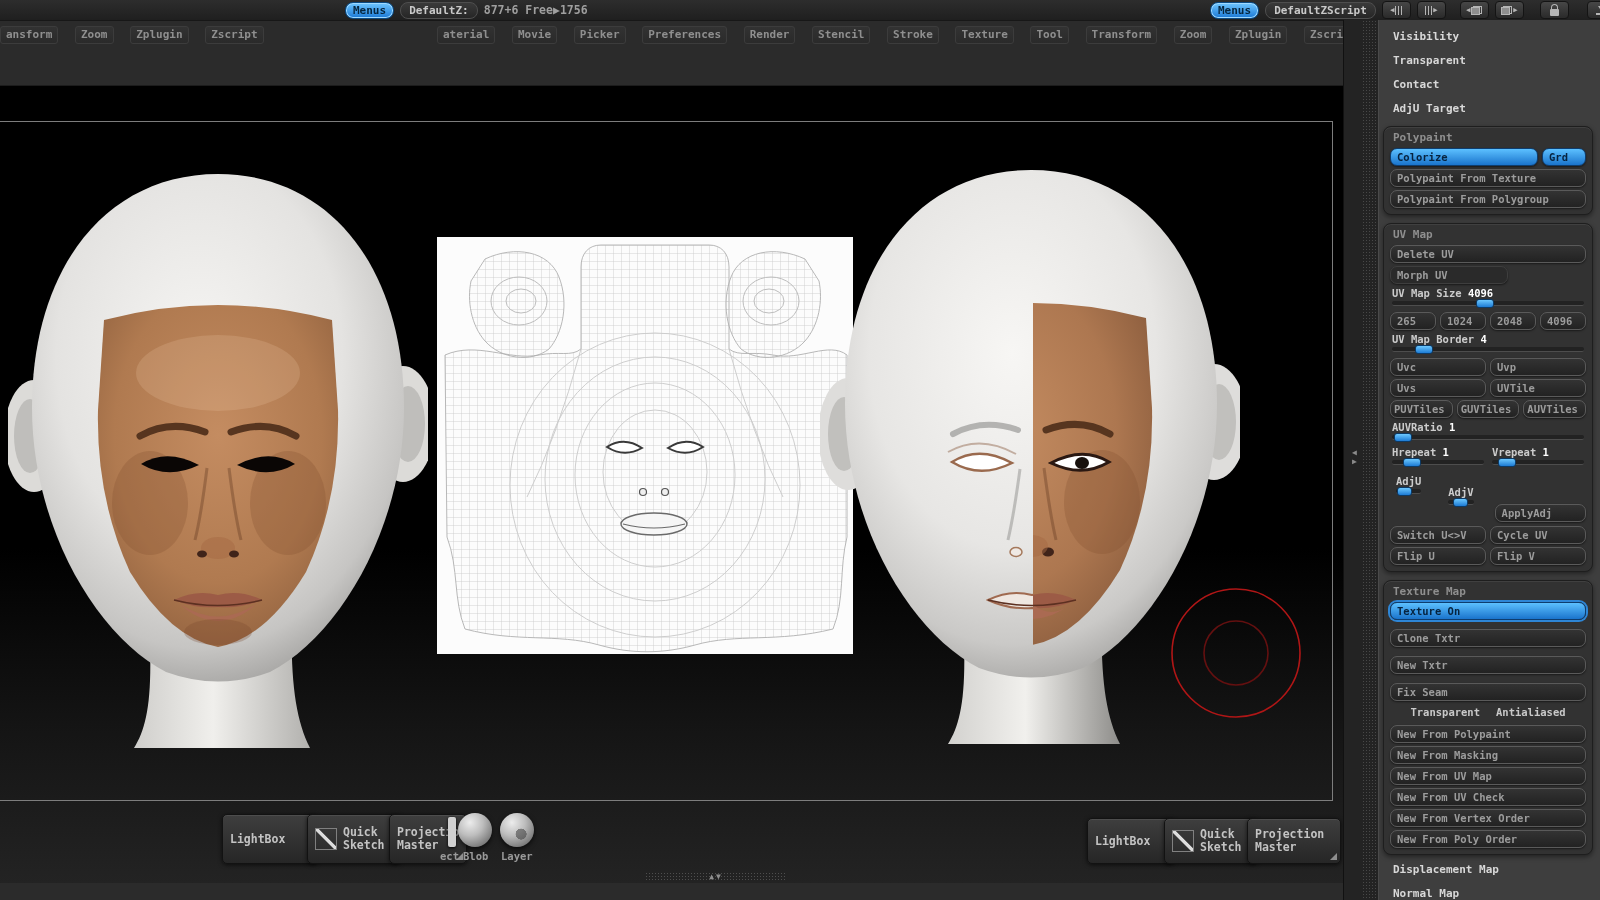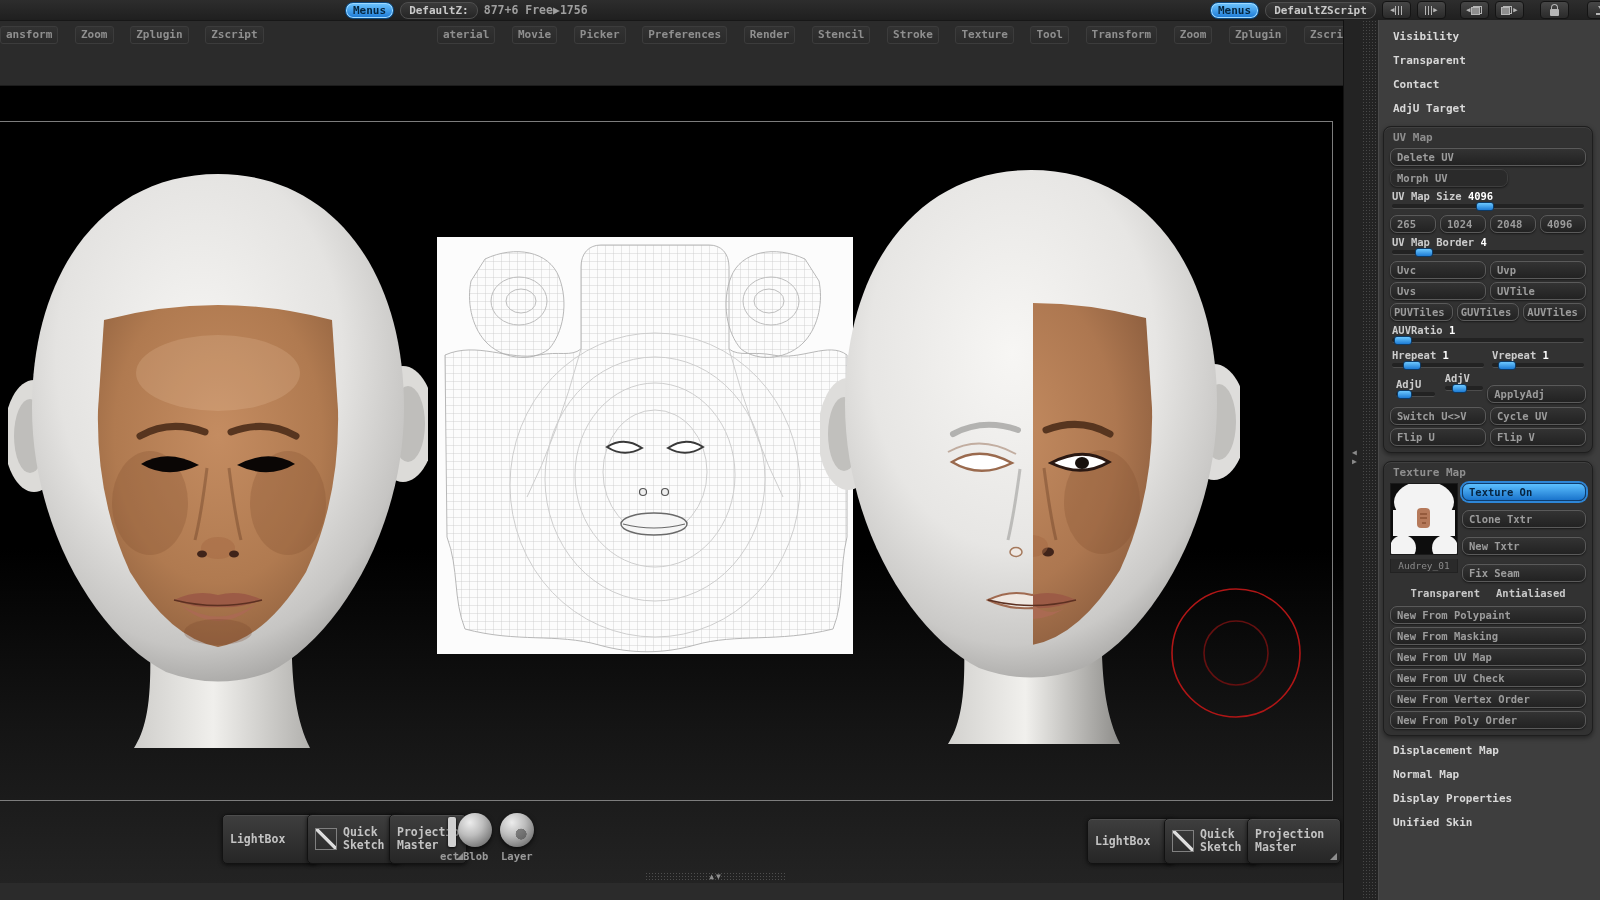--- a/index.html
+++ b/index.html
@@ -331,20 +331,33 @@
     <div class="dots"></div>
     <div class="arr"><span>◀</span><br><span>▶</span></div>
   </div>
 
   <div class="rpanel">
     <div class="sect-h">Visibility</div>
     <div class="sect-h">Transparent</div>
     <div class="sect-h">Contact</div>
     <div class="sect-h">AdjU Target</div>
 
+    <div class="panel">
+      <div class="panel-h">Polypaint</div>
+      <div class="row">
+        <div class="zbtn blue">Colorize</div>
+        <div class="zbtn blue fix" style="width:44px;">Grd</div>
+      </div>
+      <div class="row">
+          <div class="zbtn">Polypaint From Texture</div>
+        </div>
+      <div class="row" style="margin-bottom:0;">
+          <div class="zbtn">Polypaint From Polygroup</div>
+        </div>
+    </div>
 
     <div class="panel">
       <div class="panel-h">UV Map</div>
       <div class="row">
           <div class="zbtn">Delete UV</div>
         </div>
       <div class="row">
           <div class="zbtn flat" style="flex:0 0 118px;">Morph UV</div>
         </div>
       <div class="psl">
@@ -399,21 +412,21 @@
         </div>
       </div>
       <div class="row" style="margin-top:4px;">
         <div style="flex:1.1;display:flex;gap:4px;">
           <div class="psl" style="flex:1;margin:6px;">
             <div class="lab"><span>AdjU</span></div>
             <div class="track">
                 <span class="hd" style="left:2%;width:13px;"></span>
               </div>
           </div>
-          <div class="psl" style="flex:1;margin:0;">
+          <div class="psl" style="flex:1;margin:17px;">
             <div class="lab"><span>AdjV</span></div>
             <div class="track">
                 <span class="hd" style="left:18%;width:13px;"></span>
               </div>
           </div>
         </div>
         <div class="zbtn" style="flex:1;align-self:flex-end;">ApplyAdj</div>
       </div>
       <div class="row" style="margin-top:4px;">
         <div class="zbtn">Switch U&lt;&gt;V</div>
@@ -421,32 +434,20 @@
       </div>
       <div class="row" style="margin-bottom:0;">
         <div class="zbtn">Flip U</div>
         <div class="zbtn">Flip V</div>
       </div>
     </div>
 
     <div class="panel">
       <div class="panel-h">Texture Map</div>
       <div class="row">
-        <div class="thumb">
-          <svg class="img" width="66" height="70" viewBox="0 0 66 70">
-            <rect width="66" height="70" fill="#0d0d0d"></rect>
-            <ellipse cx="33" cy="18" rx="30" ry="21" fill="#f3f3f3"></ellipse>
-            <rect x="2" y="26" width="62" height="26" fill="#f3f3f3"></rect>
-            <rect x="26" y="24" width="13" height="20" rx="4" fill="#b5795a"></rect>
-            <path d="M29,30 h7 M29,34 h7 M31,39 h4" stroke="#8a5134" stroke-width="1.5"></path>
-            <circle cx="12" cy="64" r="13" fill="#f3f3f3"></circle>
-            <circle cx="54" cy="64" r="13" fill="#f3f3f3"></circle>
-          </svg>
-          <div class="cap">Audrey_01</div>
-        </div>
         <div class="tmbtns">
           <div class="zbtn blue glow">Texture On</div>
           <div class="zbtn">Clone Txtr</div>
           <div class="zbtn">New Txtr</div>
           <div class="zbtn">Fix Seam</div>
         </div>
       </div>
       <div class="row">
         <div class="zbtn flat" style="border:none;background:transparent;box-shadow:none;color:#c9c9c9;text-align:right;">Transparent</div>
         <div class="zbtn flat" style="border:none;background:transparent;box-shadow:none;color:#c9c9c9;">Antialiased</div>

